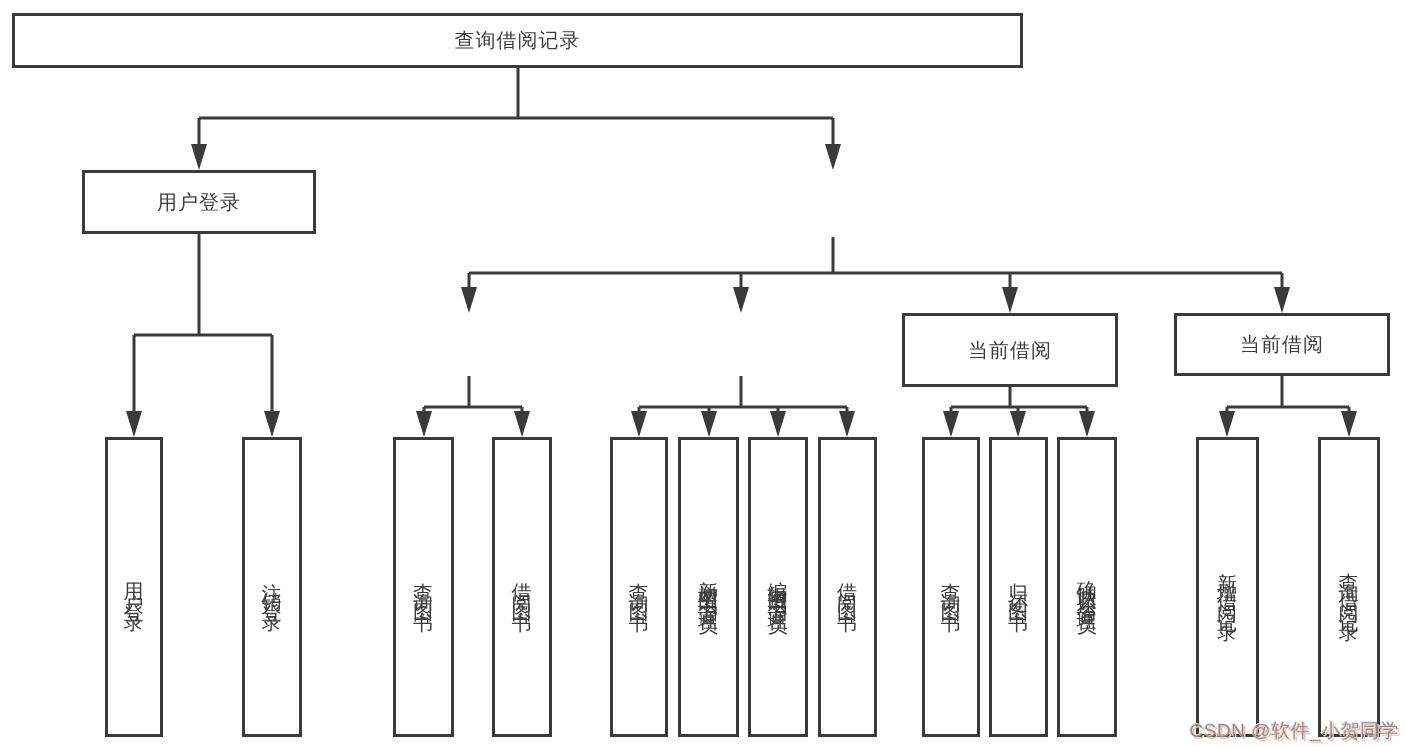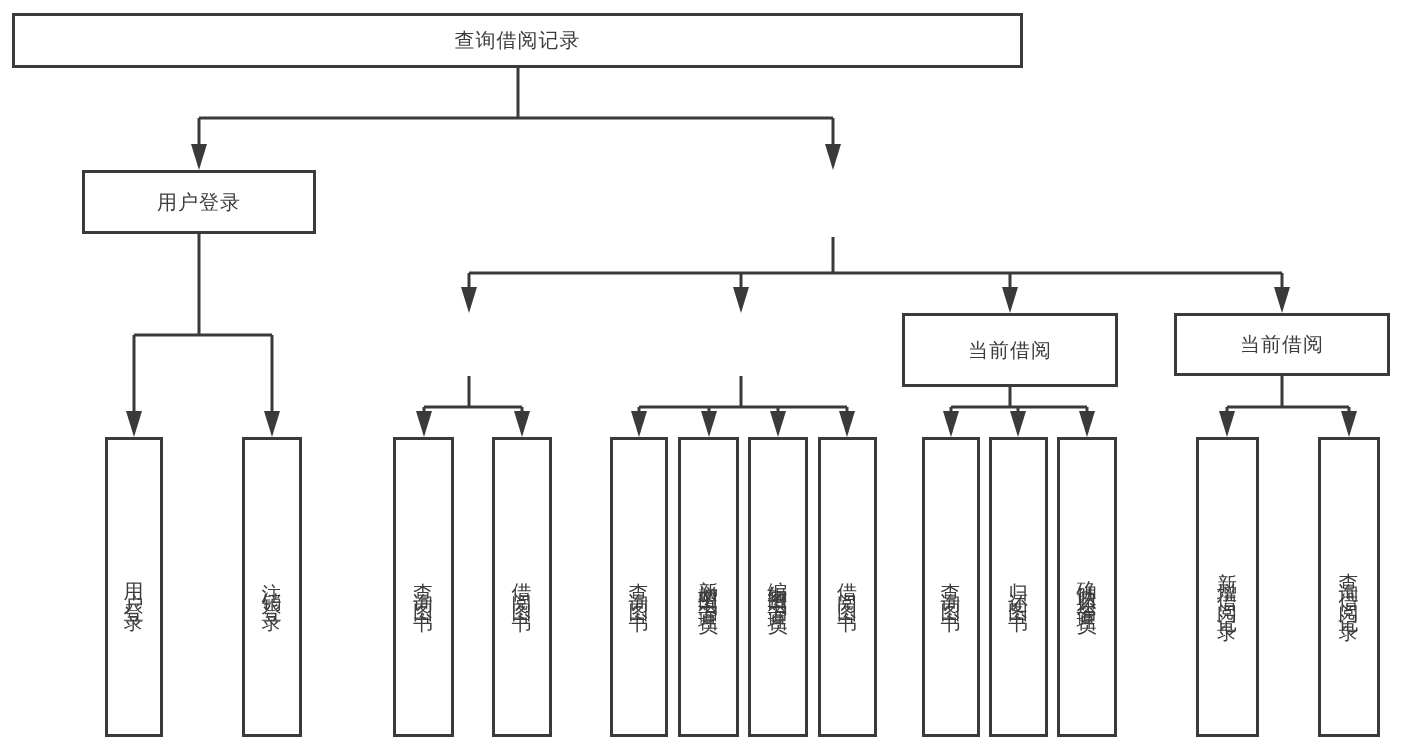--- a/index.html
+++ b/index.html
@@ -173,14 +173,15 @@
     <span class="tight">确认归还（管理员）</span>
   </div>
 
   <div class="node vbox" style="left:1196px;top:437px;width:63px;height:300px">
     <span class="spread">新增借阅记录</span>
   </div>
   <div class="node vbox" style="left:1318px;top:437px;width:62px;height:300px">
     <span class="spread">查询借阅记录</span>
   </div>
 
+  <div class="watermark">CSDN @软件_小贺同学</div>
 
 </div>
 
 </body></html>

